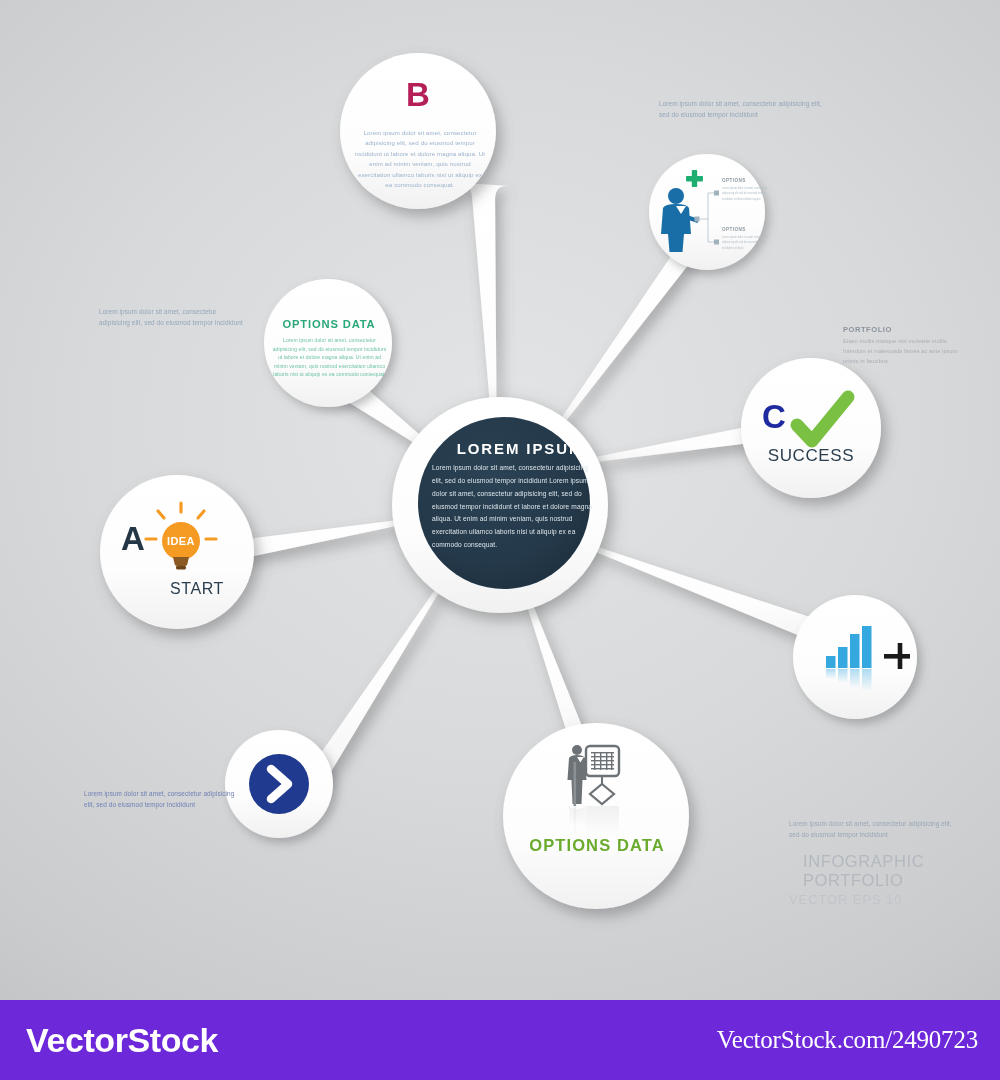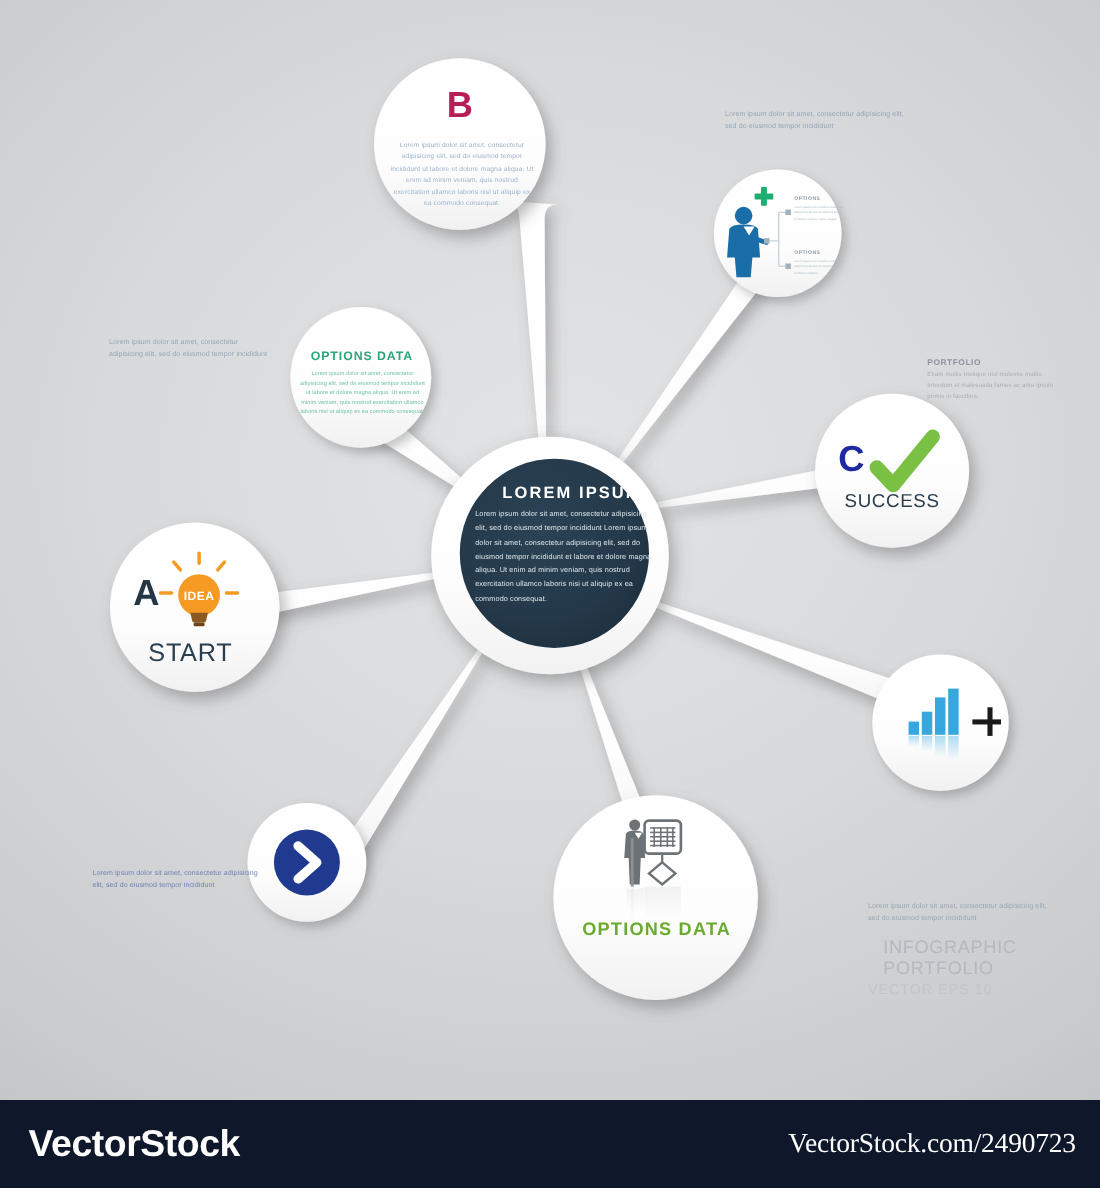--- a/index.html
+++ b/index.html
@@ -13,21 +13,21 @@
   
   #art{
     position:absolute;left:0;top:0;width:1000px;height:1000px;
     background:
       radial-gradient(120% 105% at 50% 42%, #e3e4e5 0%, #d8d9da 34%, #c9cbcd 62%, #b7b9bc 86%, #abadb0 100%);
   }
 
   
   #footer{
     position:absolute;left:0;top:1000px;width:1000px;height:80px;
-    background:#0f172a;
+    background:#6d28d9;
   }
   #footer .vs-logo{
     position:absolute;left:26px;top:50%;transform:translateY(-50%);
     color:#fff;font-size:34px;font-weight:700;letter-spacing:-.4px;
     font-family:"Liberation Sans",sans-serif;
   }
   #footer .vs-url{
     position:absolute;right:22px;top:50%;transform:translateY(-50%);
     color:#fff;font-size:25px;font-weight:400;letter-spacing:-.2px;
     font-family:Liberation Serif, serif;
@@ -42,21 +42,21 @@
   .big-letter{font-weight:700;line-height:1;}
   .lorem-sm{font-size:6.1px;line-height:1.72;letter-spacing:.12px;}
   .lorem-xs{font-size:5.0px;line-height:1.72;letter-spacing:.1px;}
 
   
   #n-b-letter{left:396px;top:78px;width:44px;font-size:33px;color:#b51e56;}
   #n-b-body{left:354px;top:128px;width:132px;color:#9bb2cb;text-align:center;}
 
   
   #n-a-letter{left:110px;top:522px;width:46px;font-size:33px;color:#243746;}
-  #n-a-label{left:120px;top:580px;width:106px;font-size:23px;color:#2b3e4e;letter-spacing:.6px;}
+  #n-a-label{left:144px;top:580px;width:106px;font-size:16px;color:#2b3e4e;letter-spacing:.6px;}
 
   
   #n-c-letter{left:752px;top:400px;width:44px;font-size:33px;color:#1f2aa0;}
   #n-c-label{left:750px;top:446px;width:122px;font-size:17px;color:#2b3e4e;letter-spacing:.6px;}
 
   
   #n-od1-title{left:264px;top:318px;width:130px;font-size:11.2px;font-weight:700;
                color:#2aa878;letter-spacing:.85px;}
   #n-od1-body{left:272px;top:336px;width:115px;color:#6fc4a5;}
 

